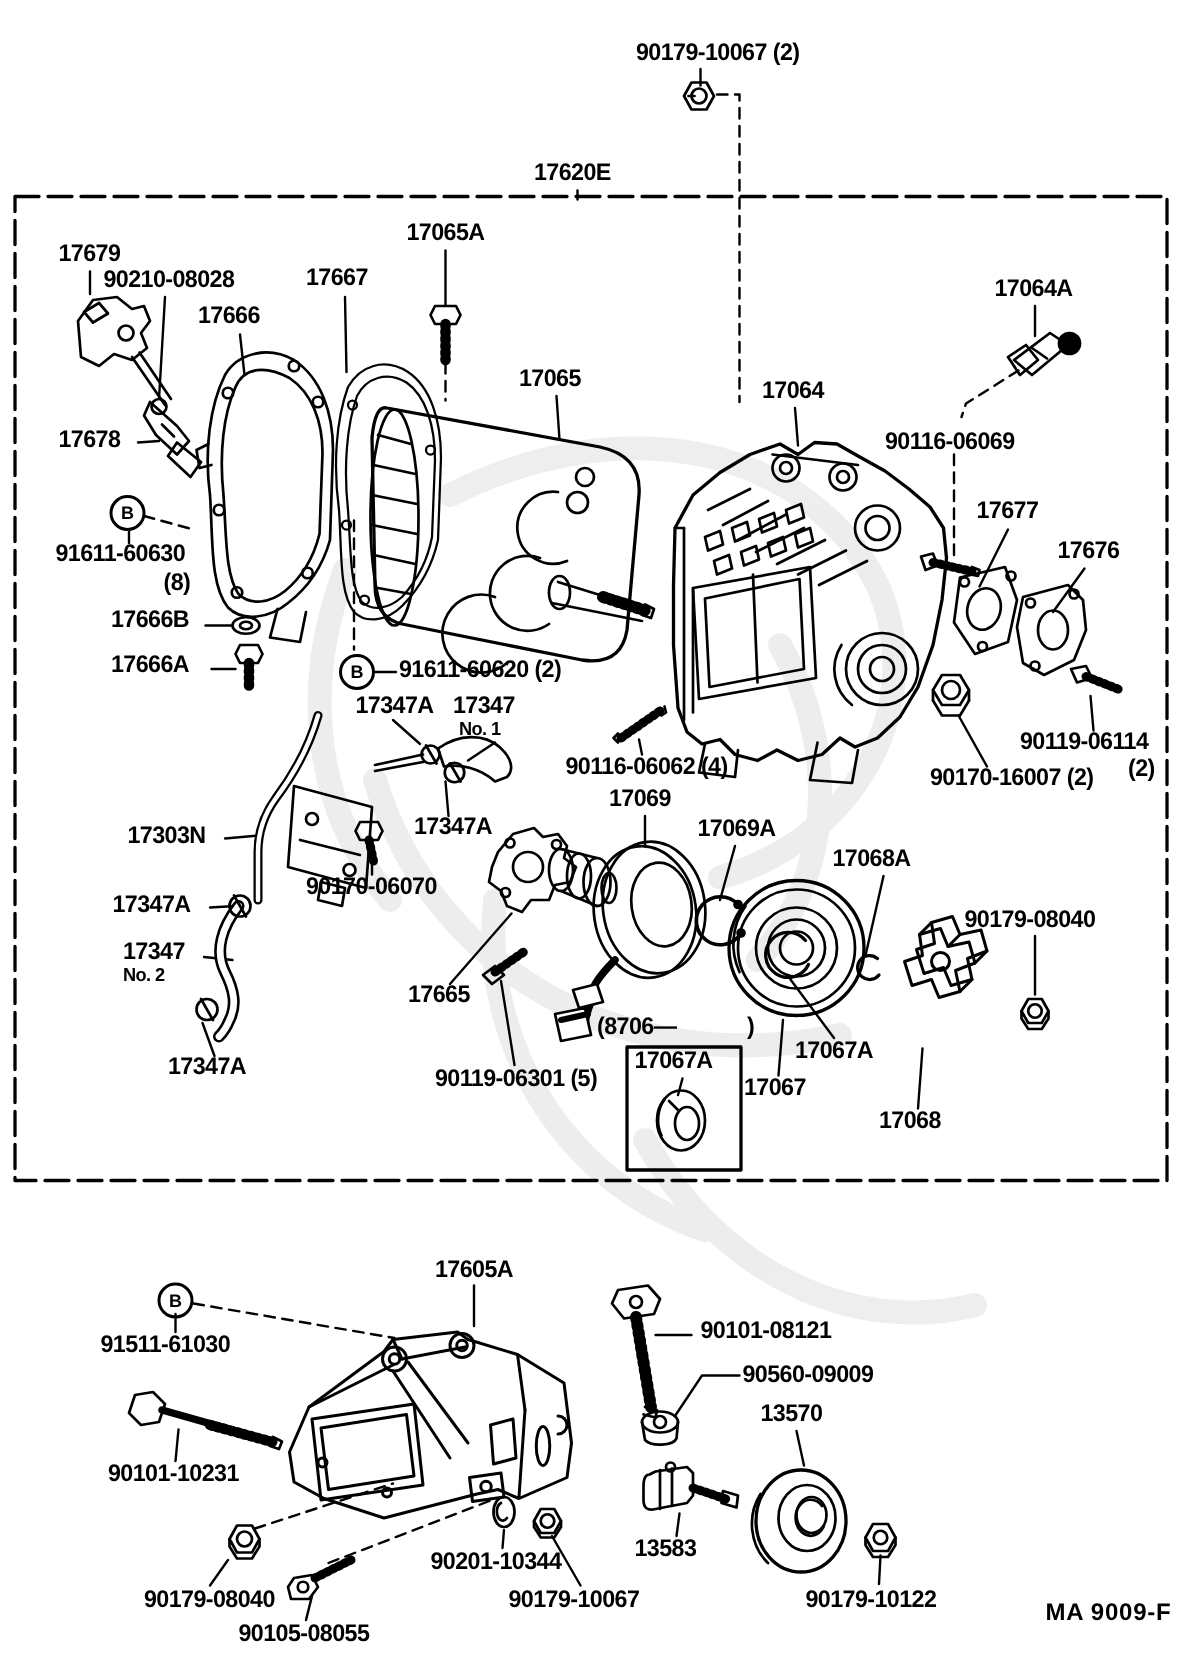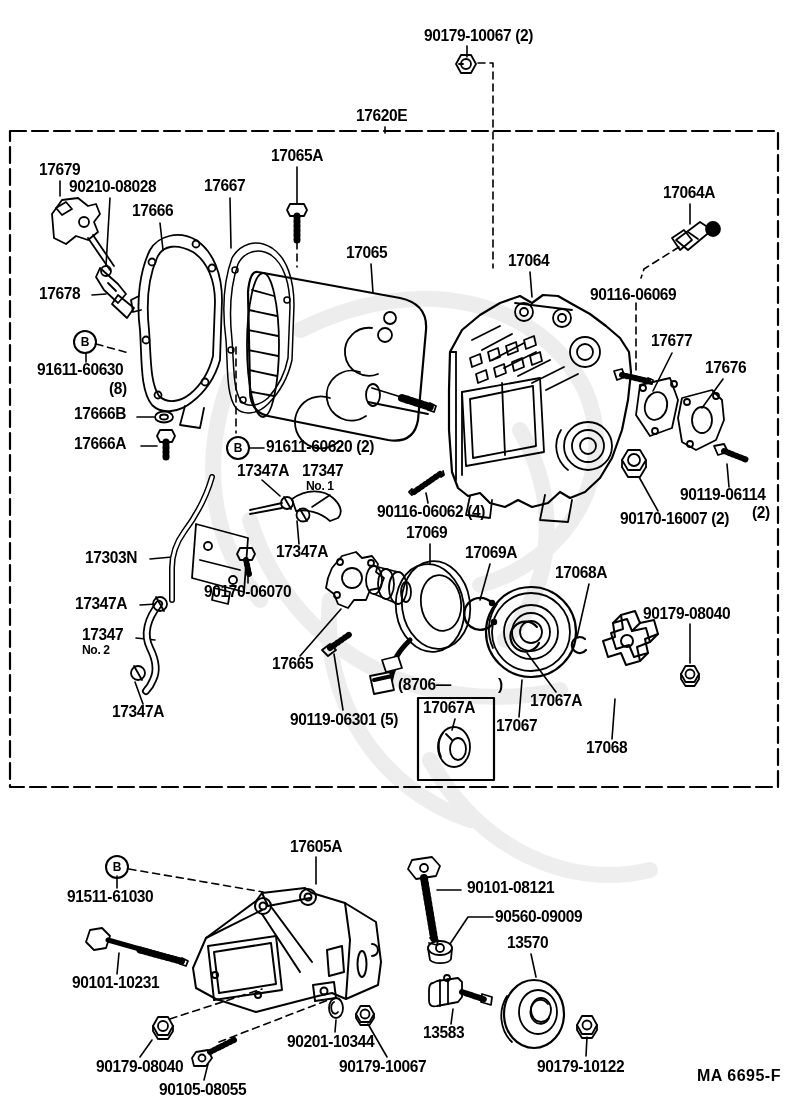--- a/index.html
+++ b/index.html
@@ -465,21 +465,21 @@
     <g>
       <polygon points="577,1025 582,1016 592,1016 597,1025 592,1034 582,1034"></polygon>
       <circle cx="587" cy="1025" r="4.5"></circle>
       <path d="M577,1025 L577,1030 L582,1038 L592,1038 L597,1030 L597,1025"></path>
     </g>
 
   </g>
 </svg>
 
 <div id="labels-layer">
-  <div class="dcode" style="left:697px;top:1067px;">MA 6695-F</div>
+  <div class="dcode" style="left:697px;top:1067px;">MA 9009-F</div>
 <div class="plabel" style="left: 424px; top: 28px;">90179-10067 (2)</div>
       <div class="plabel" style="left: 356px; top: 108px;">17620E</div>
       <div class="plabel" style="left: 39px; top: 162px;">17679</div>
       <div class="plabel" style="left: 69px; top: 179px;">90210-08028</div>
       <div class="plabel" style="left: 132px; top: 203px;">17666</div>
       <div class="plabel" style="left: 204px; top: 178px;">17667</div>
       <div class="plabel" style="left: 271px; top: 148px;">17065A</div>
       <div class="plabel" style="left: 346px; top: 245px;">17065</div>
       <div class="plabel" style="left: 508px; top: 253px;">17064</div>
       <div class="plabel" style="left: 663px; top: 185px;">17064A</div>

